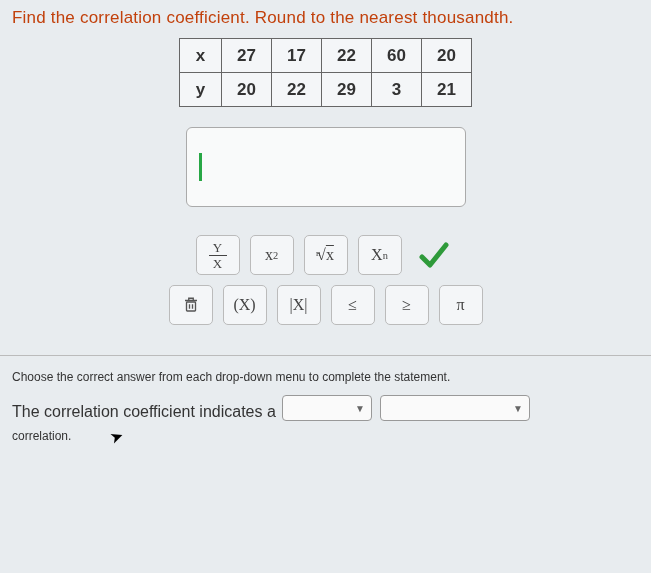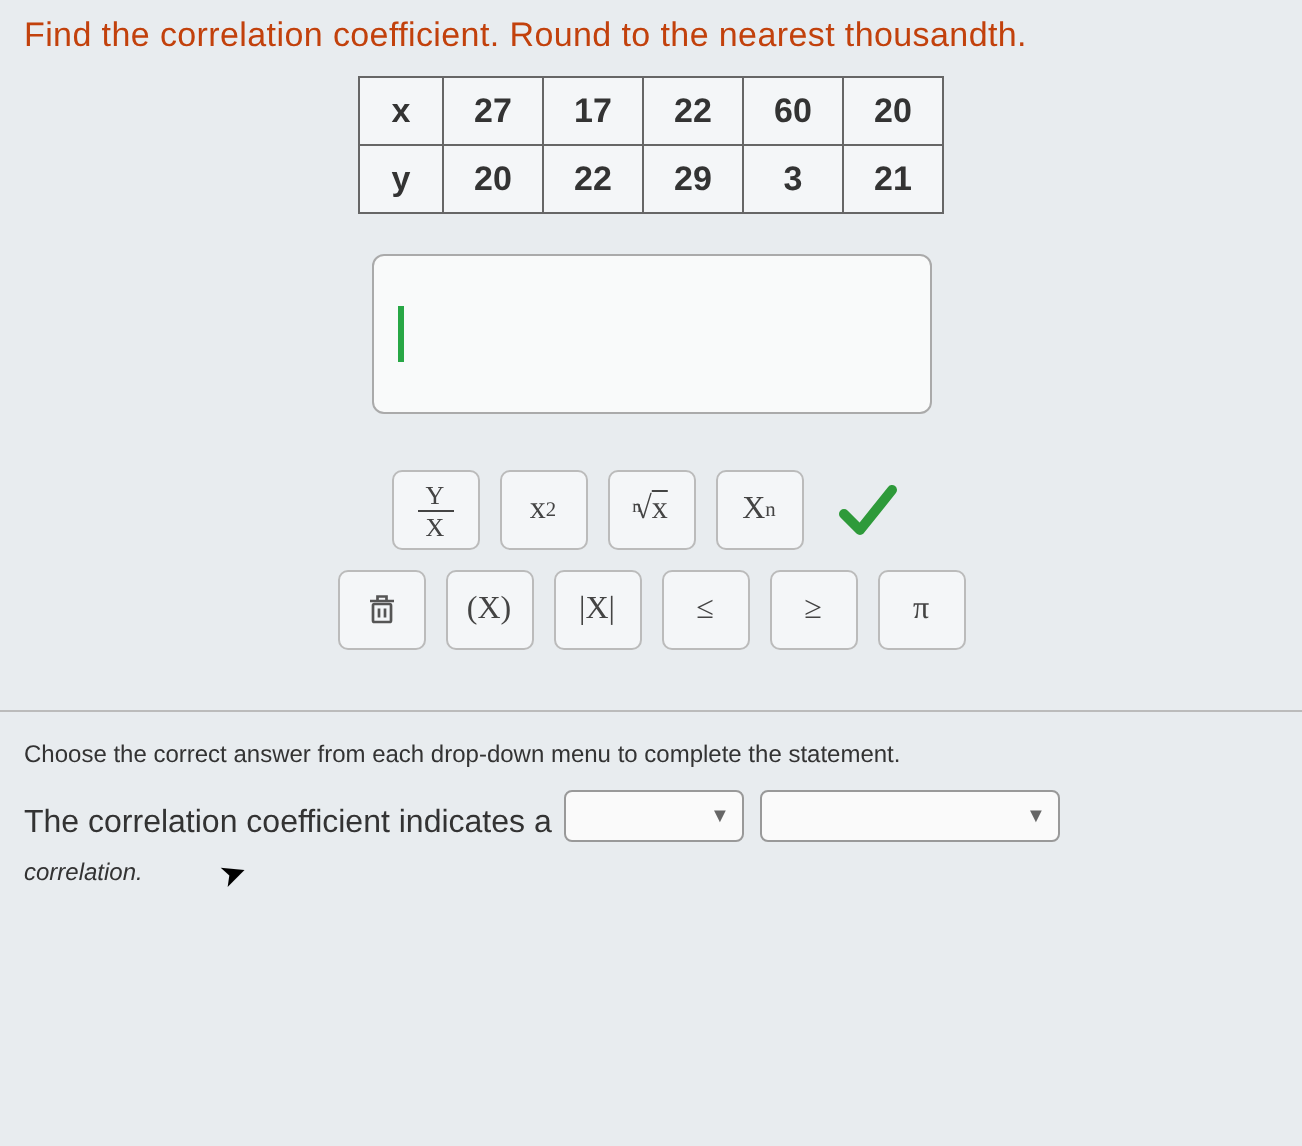--- a/index.html
+++ b/index.html
@@ -260,13 +260,13 @@
 
 <div class="statement-line">
   <span>The correlation coefficient indicates a</span>
   <span class="dropdown">
     <span class="dropdown-arrow">▼</span>
   </span>
   <span class="dropdown wide">
     <span class="dropdown-arrow">▼</span>
   </span>
 </div>
-<div class="statement-text" style="margin-top:6px;font-style:italic;">correlation.</div>
+<div class="statement-text" style="margin-top:6px;">correlation.</div>
 
 </body></html>

